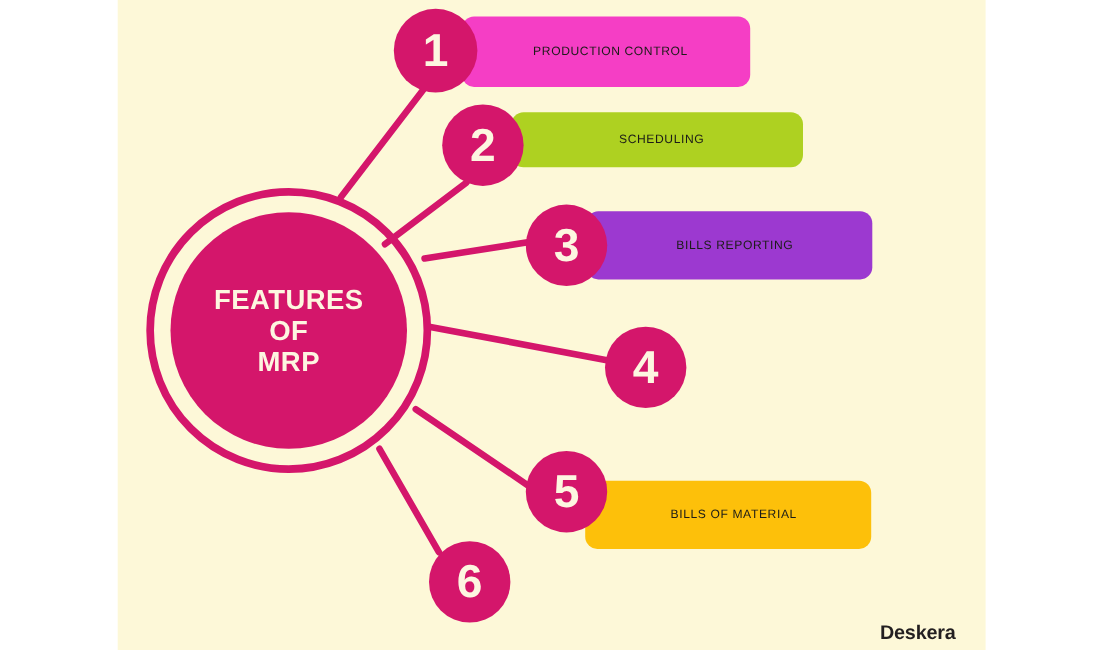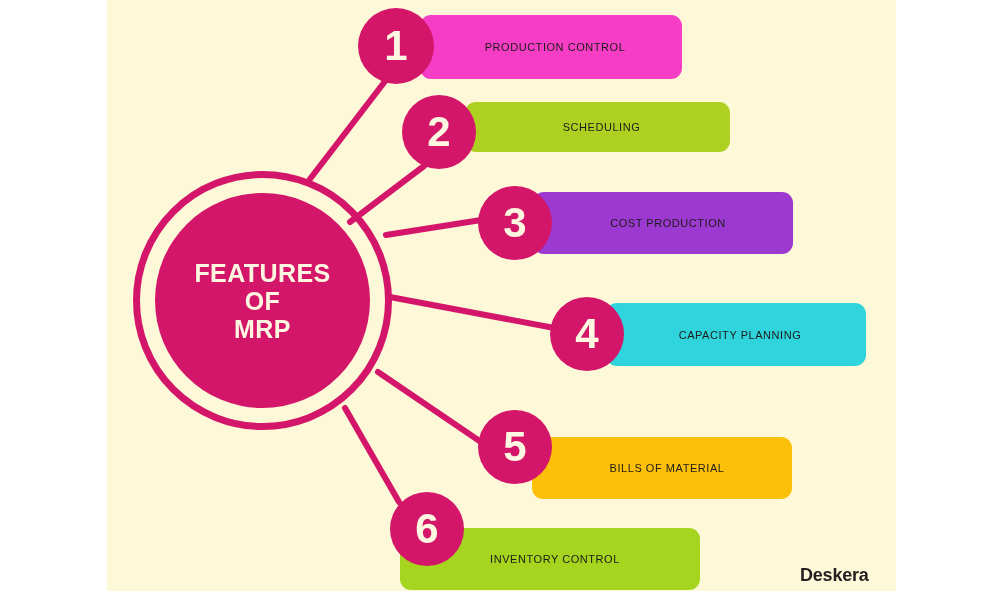--- a/index.html
+++ b/index.html
@@ -145,42 +145,36 @@
   </div>
 
   <div class="bar" style="left:465px; top:102px; width:265px; height:50px; background:#aed121; padding-left:18px; padding-right:10px;">
     <span class="bar-label">SCHEDULING</span>
   </div>
   <div class="num-circle" style="left:402px; top:95px; width:74px; height:74px;">
     <span>2</span>
   </div>
 
   <div class="bar" style="left:533px; top:192px; width:260px; height:62px; background:#9c39d0; padding-left:20px; padding-right:10px;">
-    <span class="bar-label">COST PRODUCTION</span>
+    <span class="bar-label">BILLS REPORTING</span>
   </div>
   <div class="num-circle" style="left:478px; top:186px; width:74px; height:74px;">
     <span>3</span>
   </div>
 
-  <div class="bar" style="left:606px; top:303px; width:260px; height:63px; background:#2fd4dc; padding-left:18px; padding-right:10px;">
-    <span class="bar-label">CAPACITY PLANNING</span>
-  </div>
   <div class="num-circle" style="left:550px; top:297px; width:74px; height:74px;">
     <span>4</span>
   </div>
 
   <div class="bar" style="left:532px; top:417px; width:260px; height:62px; background:#fdc00a; padding-left:20px; padding-right:10px;margin-top:20px;">
     <span class="bar-label">BILLS OF MATERIAL</span>
   </div>
   <div class="num-circle" style="left:478px; top:410px; width:74px; height:74px;">
     <span>5</span>
   </div>
 
-  <div class="bar" style="left:400px; top:528px; width:300px; height:62px; background:#a5d51e; padding-left:20px; padding-right:10px;">
-    <span class="bar-label">INVENTORY CONTROL</span>
-  </div>
   <div class="num-circle" style="left:390px; top:492px; width:74px; height:74px;">
     <span>6</span>
   </div>
 
   <div id="brand">Deskera</div>
 
 </div>
 
 </body></html>

